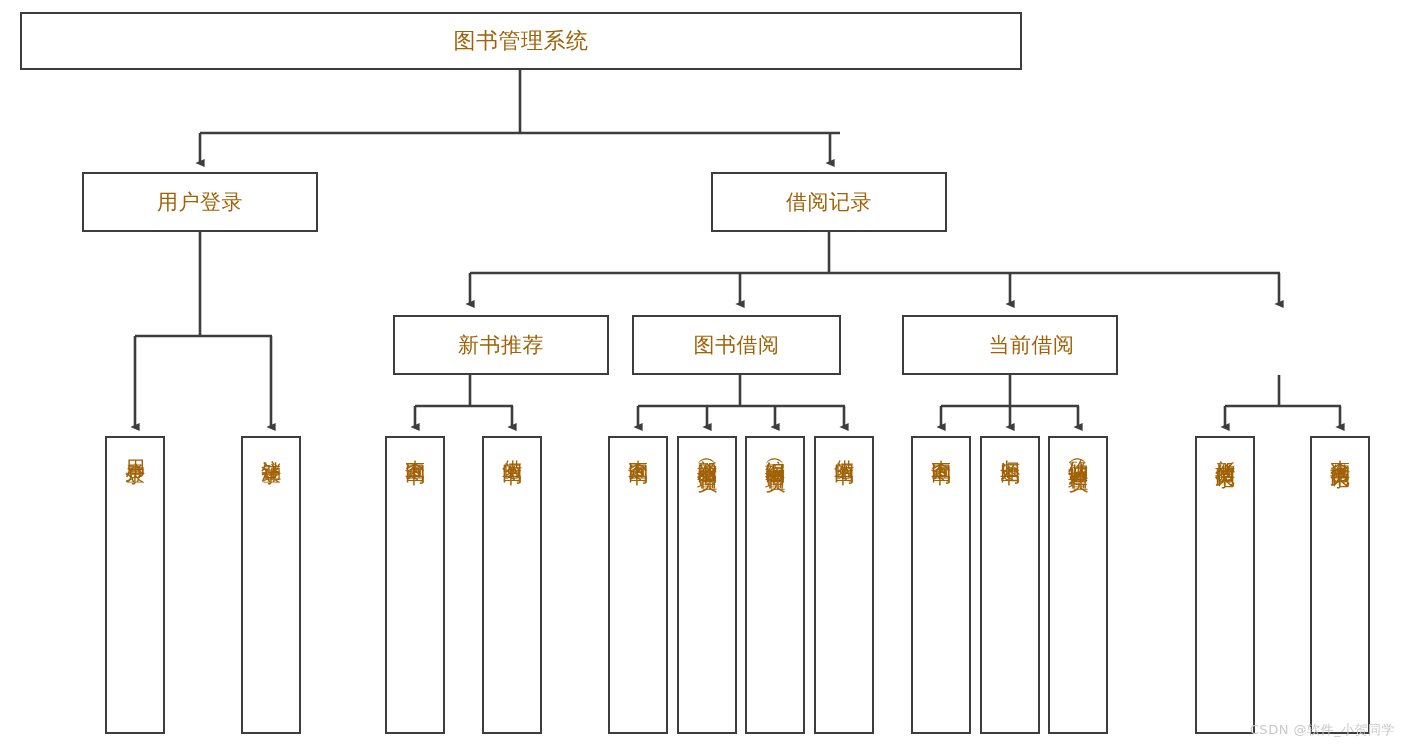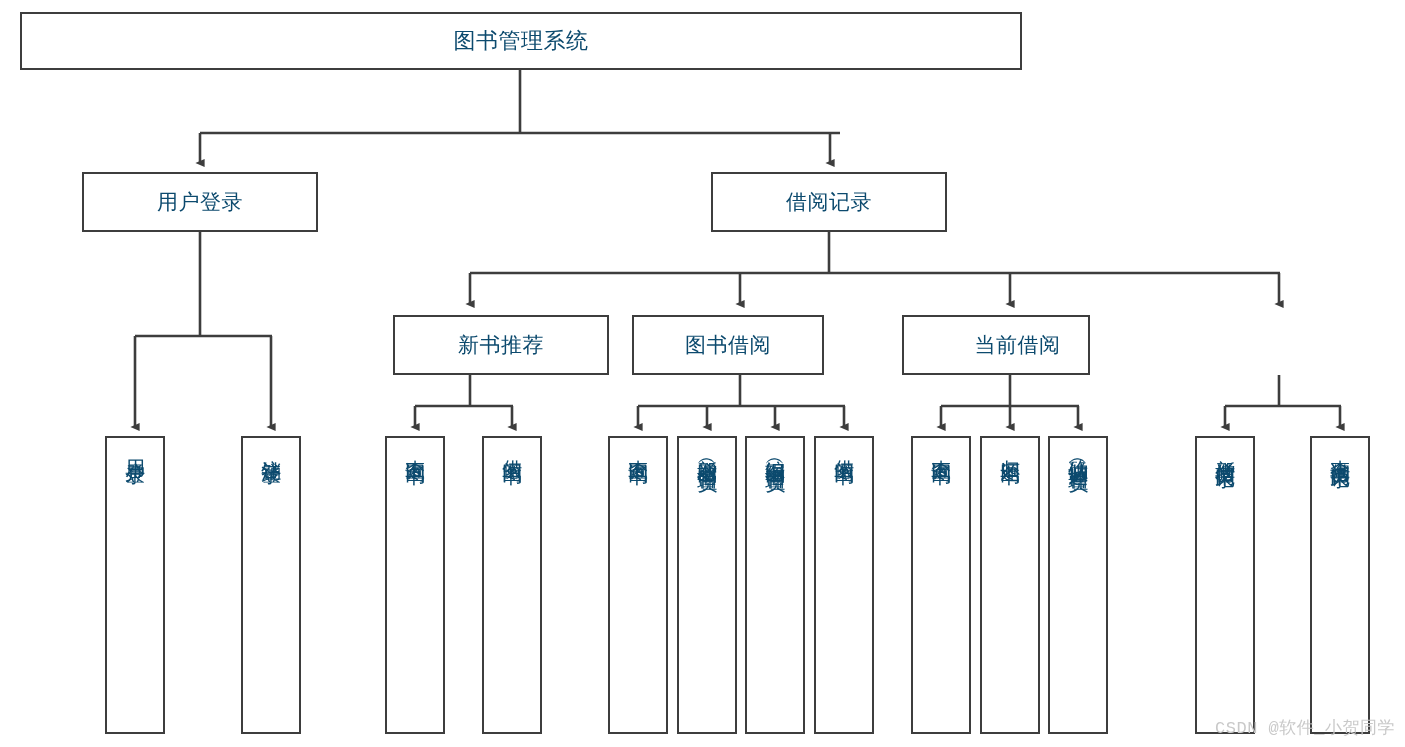--- a/index.html
+++ b/index.html
@@ -33,21 +33,21 @@
     background: #ffffff;
     border: 2.5px solid #3d3d3d;
     display: flex;
     align-items: center;
     justify-content: center;
     z-index: 2;
   }
   .node-label {
     font-size: 21px;
     line-height: 1.18;
-    color: #0c4a6e;
+    color: #a16207;
     letter-spacing: 0.5px;
     text-align: center;
     white-space: nowrap;
   }
   .node.level-root .node-label { font-size: 22px; }
   .node.level-2  .node-label { font-size: 21px; }
   .node.level-3  .node-label { font-size: 21px; }
   .node.leaf {
     align-items: flex-start;
     padding-top: 6px;
@@ -57,26 +57,25 @@
     text-orientation: upright;
     font-size: 20px;
     line-height: 1.28;
     letter-spacing: 2px;
     white-space: nowrap;
   }
   .watermark {
     position: absolute;
     right: 10px;
     bottom: 8px;
-    font-size: 17px;
+    font-size: 13px;
     color: #c9c9c9;
     z-index: 5;
     white-space: nowrap;
     letter-spacing: 0.5px;
-    font-family: Liberation Mono, monospace;
   }
 </style>
 </head>
 <body>
 
 <div id="canvas">
 
   <svg class="wires" viewBox="0 0 1405 747" xmlns="http://www.w3.org/2000/svg">
     <defs>
       <marker id="arrow" markerWidth="10" markerHeight="10" refX="4.6" refY="5" orient="auto" markerUnits="userSpaceOnUse">
@@ -134,24 +133,24 @@
   <div class="node level-2" style="left:82px; top:172px; width:236px; height:60px;">
     <span class="node-label">用户登录</span>
   </div>
   <div class="node level-2" style="left:711px; top:172px; width:236px; height:60px;">
     <span class="node-label">借阅记录</span>
   </div>
 
   <div class="node level-3" style="left:381px; top:315px; width:216px; height:60px;margin-left:12px;">
     <span class="node-label">新书推荐</span>
   </div>
-  <div class="node level-3" style="left:632px; top:315px; width:192px; height:60px;">
+  <div class="node level-3" style="left:632px; top:315px; width:209px; height:60px;">
     <span class="node-label">图书借阅</span>
   </div>
-  <div class="node level-3" style="left:902px; top:315px; width:188px; height:60px;padding-left:43px;">
+  <div class="node level-3" style="left:902px; top:315px; width:216px; height:60px;padding-left:43px;">
     <span class="node-label">当前借阅</span>
   </div>
 
   <div class="node leaf" style="left:105px; top:436px; width:60px; height:298px;">
     <span class="node-label">用户登录</span>
   </div>
   <div class="node leaf" style="left:241px; top:436px; width:60px; height:298px;">
     <span class="node-label">注销登录</span>
   </div>
 

